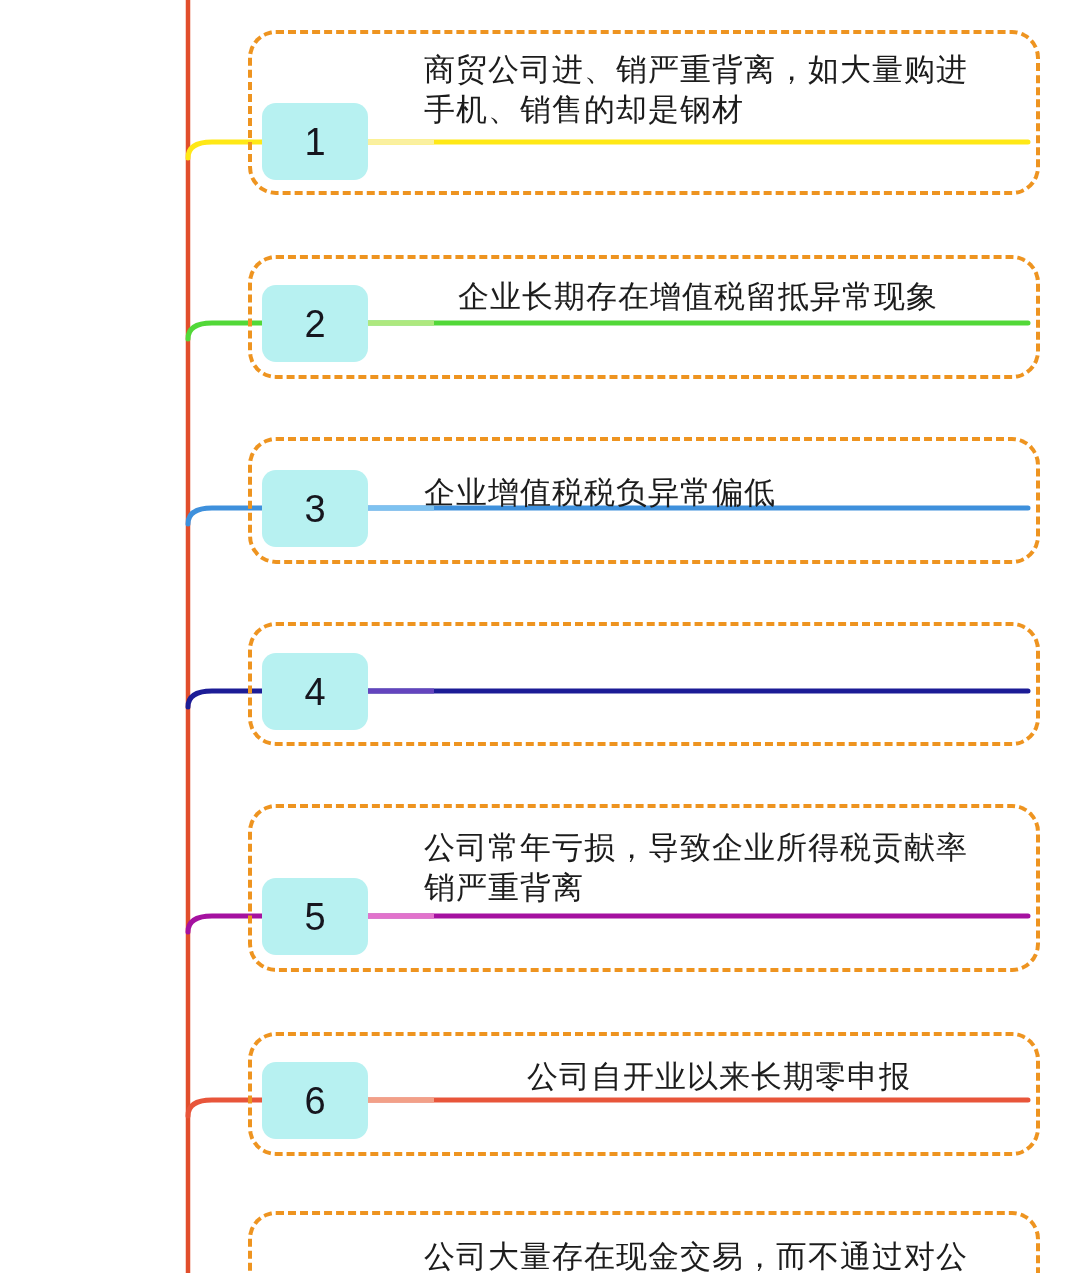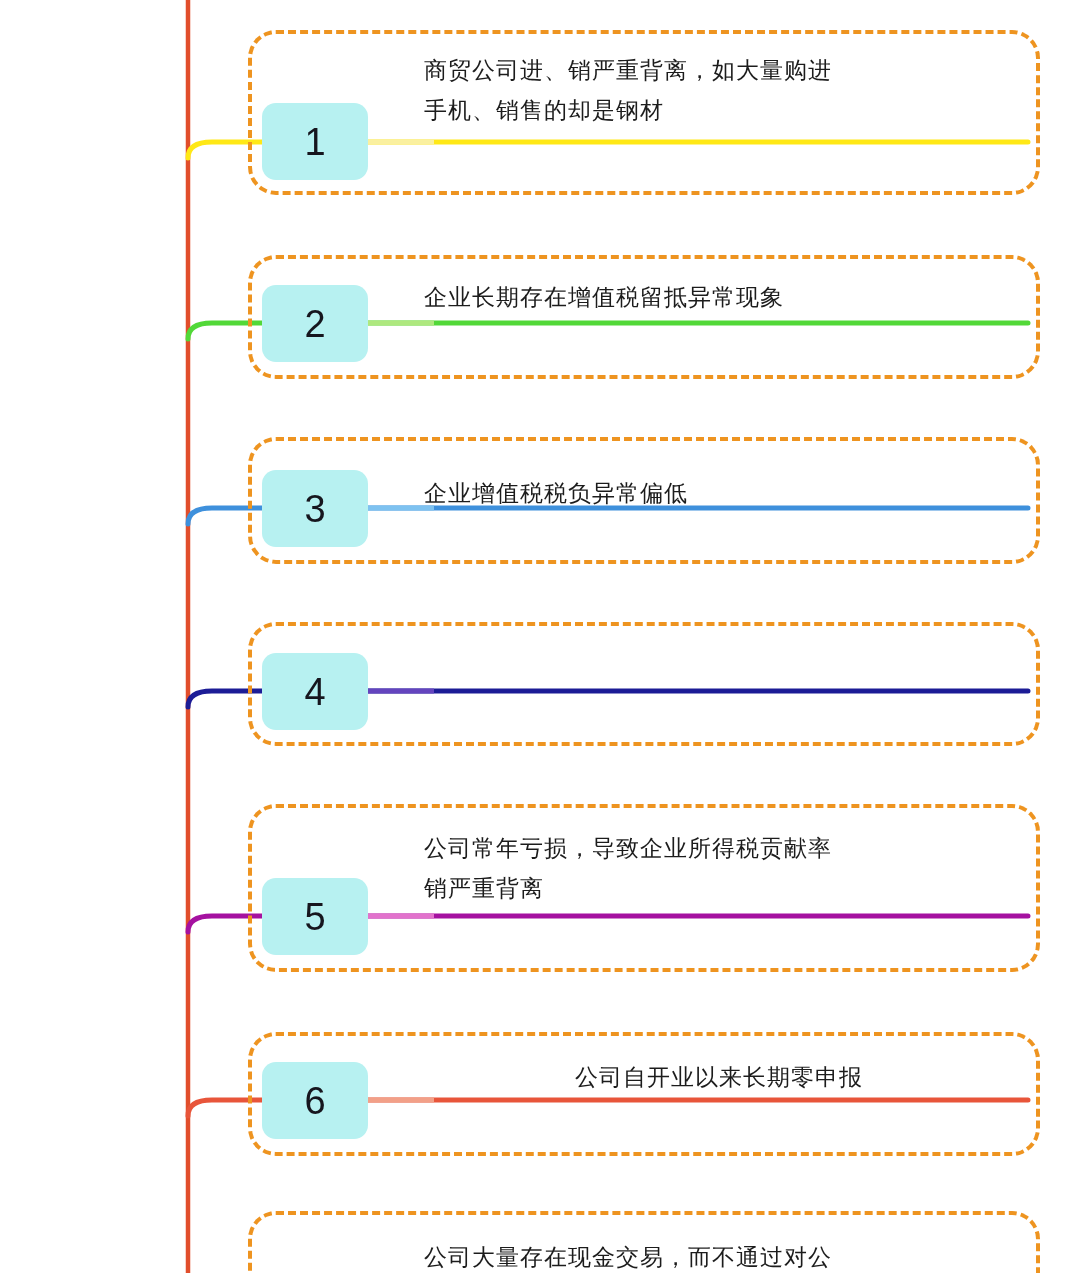--- a/index.html
+++ b/index.html
@@ -48,21 +48,21 @@
     color: var(--badge_text, #16161E);
     line-height: 1;
   }
   .text {
     position: absolute;
     left: 172px;
     width: 590px;
     z-index: 2;
   }
   .tl {
-    font-size: 23px;
+    font-size: 31px;
     line-height: 40px;
     color: var(--text, #1C1C1C);
     white-space: nowrap;
     letter-spacing: 1px;
   }
 </style>
 </head>
 <body>
 
 <div class="canvas">
@@ -96,21 +96,21 @@
     <div class="text" style="top:16px;">
       <div class="tl">商贸公司进、销严重背离，如大量购进</div>
       <div class="tl">手机、销售的却是钢材</div>
     </div>
   </div>
 
   <div class="node" style="top:255px;height:124px;">
     <div class="badge" style="top:26px;">
       <span>2</span>
     </div>
-    <div class="text" style="top:18px;">
+    <div class="text" style="top:18px;margin-left:34px;">
       <div class="tl">企业长期存在增值税留抵异常现象</div>
     </div>
   </div>
 
   <div class="node" style="top:437px;height:127px;">
     <div class="badge" style="top:29px;">
       <span>3</span>
     </div>
     <div class="text" style="top:32px;">
       <div class="tl">企业增值税税负异常偏低</div>

